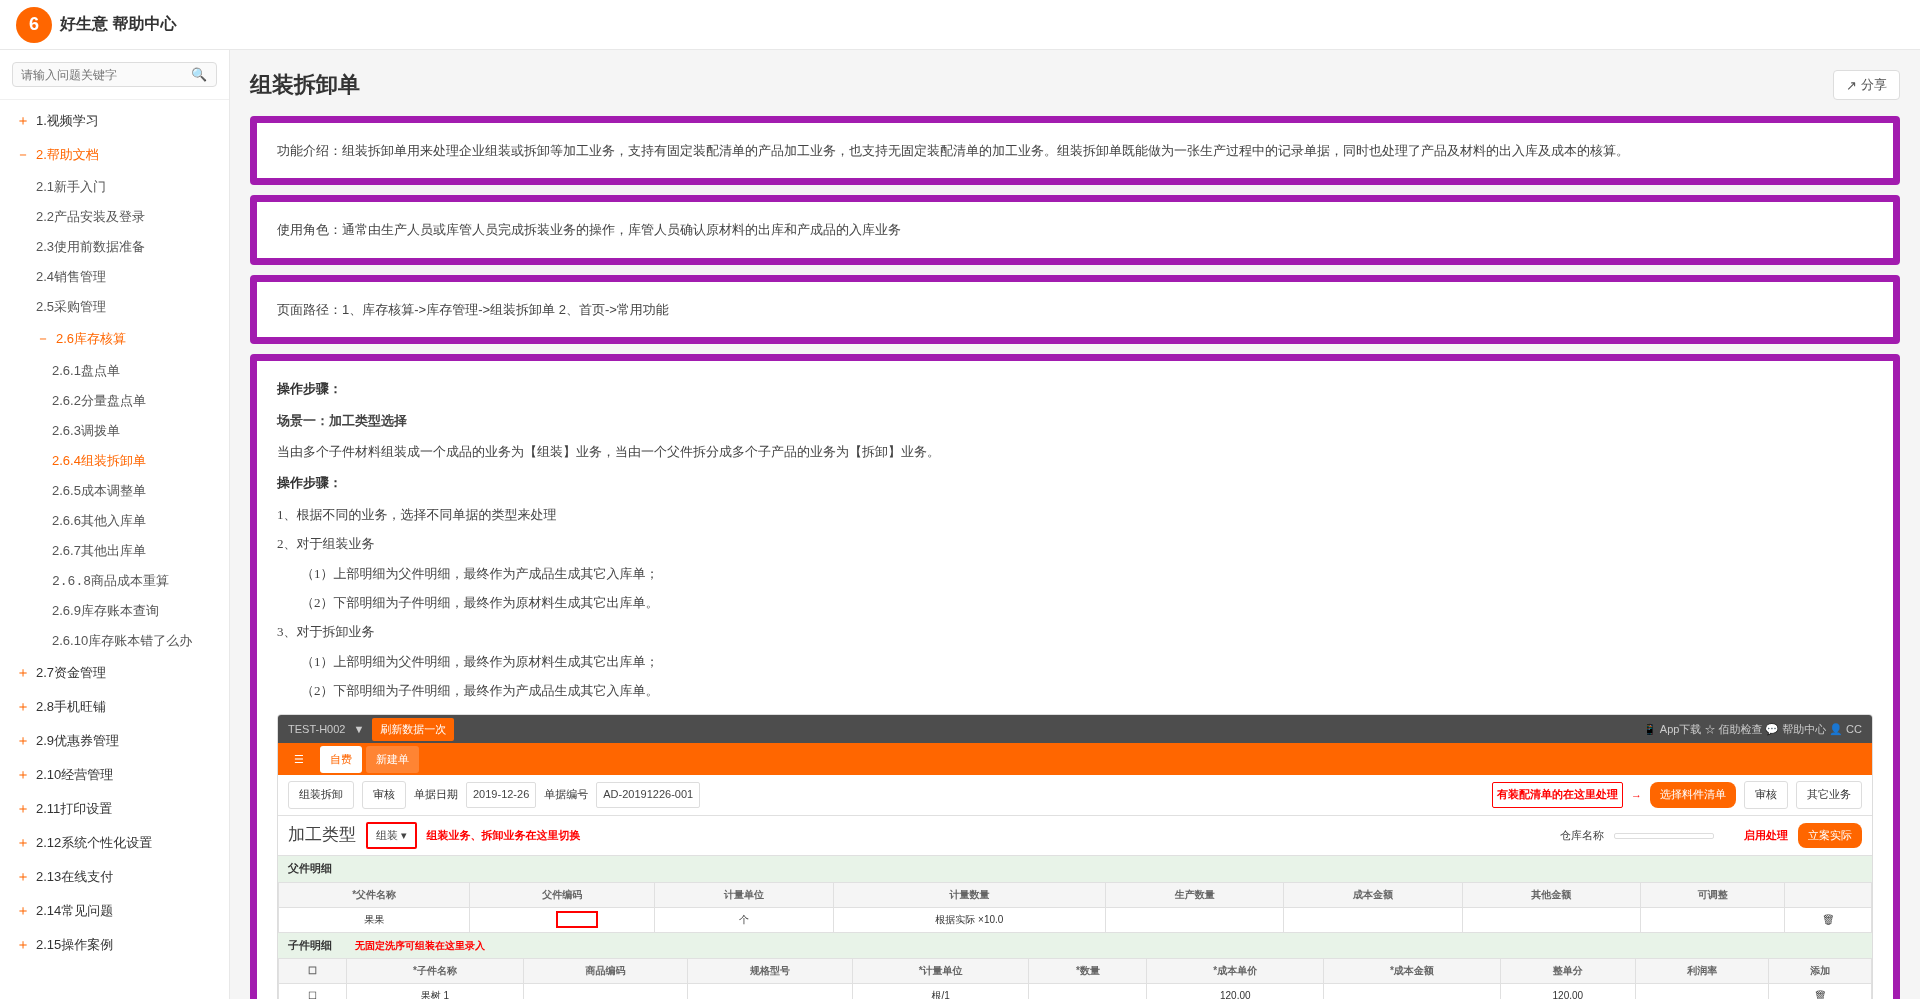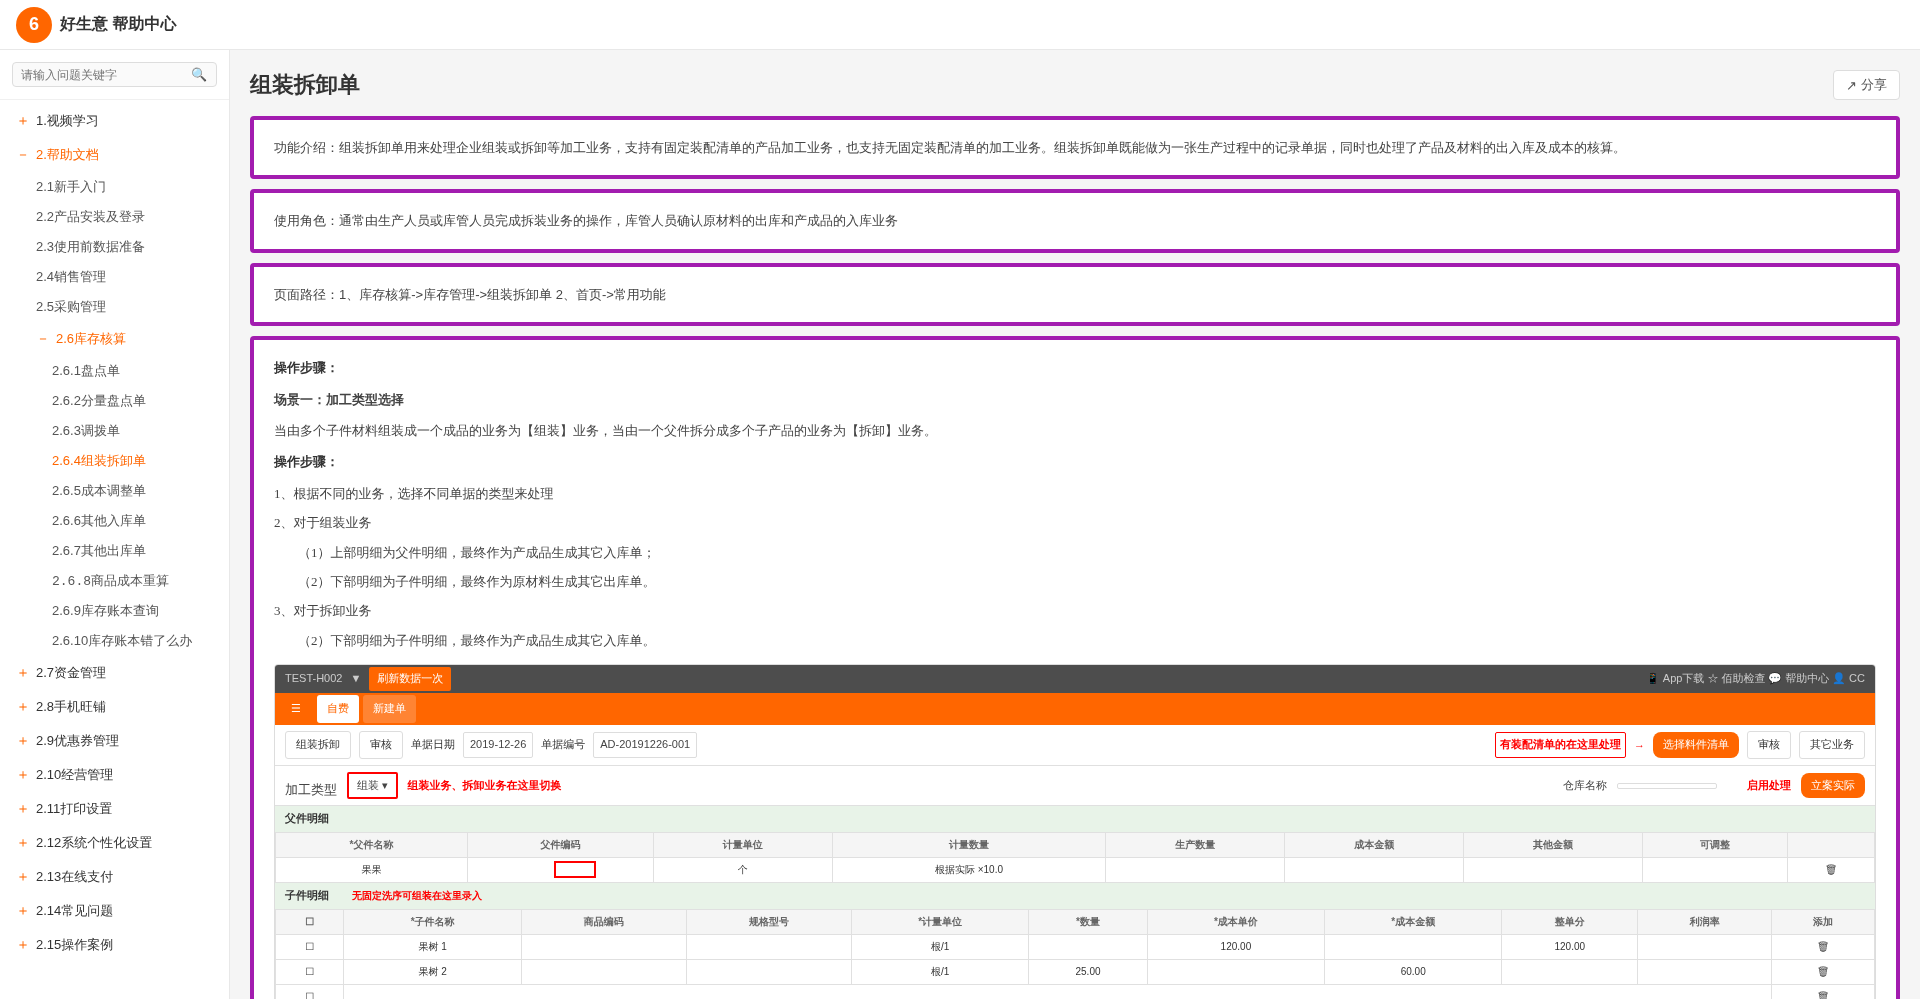--- a/index.html
+++ b/index.html
@@ -134,21 +134,21 @@
       border-radius: 4px;
       padding: 5px 12px;
       background: #fff;
       cursor: pointer;
       font-size: 13px;
       color: #555;
     }
 
     .content-card {
       background: #fff;
-      border: 4px solid #a21caf;
+      border: 7px solid #a21caf;
       border-radius: 4px;
       padding: 16px 20px;
       margin-bottom: 10px;
       line-height: 1.8;
       font-size: 13px;
       color: #444;
     }
 
     .section-title {
       font-weight: bold;
@@ -374,20 +374,21 @@
 
       <div class="section-title">操作步骤：</div>
 
       <div class="step-item">1、根据不同的业务，选择不同单据的类型来处理</div>
 
       <div class="step-item">2、对于组装业务</div>
       <div class="step-item sub-step">（1）上部明细为父件明细，最终作为产成品生成其它入库单；</div>
       <div class="step-item sub-step">（2）下部明细为子件明细，最终作为原材料生成其它出库单。</div>
 
       <div class="step-item">3、对于拆卸业务</div>
+      <div class="step-item sub-step">（1）上部明细为父件明细，最终作为原材料生成其它出库单；</div>
       <div class="step-item sub-step">（2）下部明细为子件明细，最终作为产成品生成其它入库单。</div>
 
       <div class="screenshot-container annotation-container">
         <div class="screenshot-inner">
 
           <div class="mock-app-bar">
             <span style="color:#ccc; font-size:11px;">TEST-H002</span>
             <span style="color:#ccc; font-size:11px;">▼</span>
             <span style="background:#f60; color:white; padding:2px 8px; border-radius:2px; font-size:11px;">刷新数据一次</span>
             <span style="flex:1;"></span>
@@ -412,21 +413,21 @@
 
             <span style="color:red; font-size:11px; font-weight:bold; border:1px solid red; padding:2px 4px; border-radius:2px;">有装配清单的在这里处理</span>
             <span style="color:red; font-size:11px;">→</span>
 
             <span class="mock-btn">选择料件清单</span>
             <span class="mock-btn-white">审核</span>
             <span class="mock-btn-white">其它业务</span>
           </div>
 
           <div style="background:#fff; border-bottom:1px solid #e0e0e0; padding:4px 10px; display:flex; align-items:center; gap:10px;">
-            <span style="font-size:13px;margin-top:8px;">加工类型</span>
+            <span style="font-size:17px;">加工类型</span>
             <span style="border:2px solid red; padding:2px 8px; font-size:11px; border-radius:2px;">组装 ▾</span>
             <span style="color:red; font-size:11px; font-weight:bold;">组装业务、拆卸业务在这里切换</span>
             <span style="flex:1;"></span>
             <span style="font-size:11px;margin-left:13px;">仓库名称</span>
             <span class="mock-input" style="width:100px;"></span>
             <span style="color:red; font-size:11px; font-weight:bold; margin-left:20px;">启用处理</span>
             <span class="mock-btn">立案实际</span>
           </div>
 
           <div style="background:#e8f3e8; padding:3px 10px; font-size:11px; color:#333; font-weight:bold;">父件明细</div>

